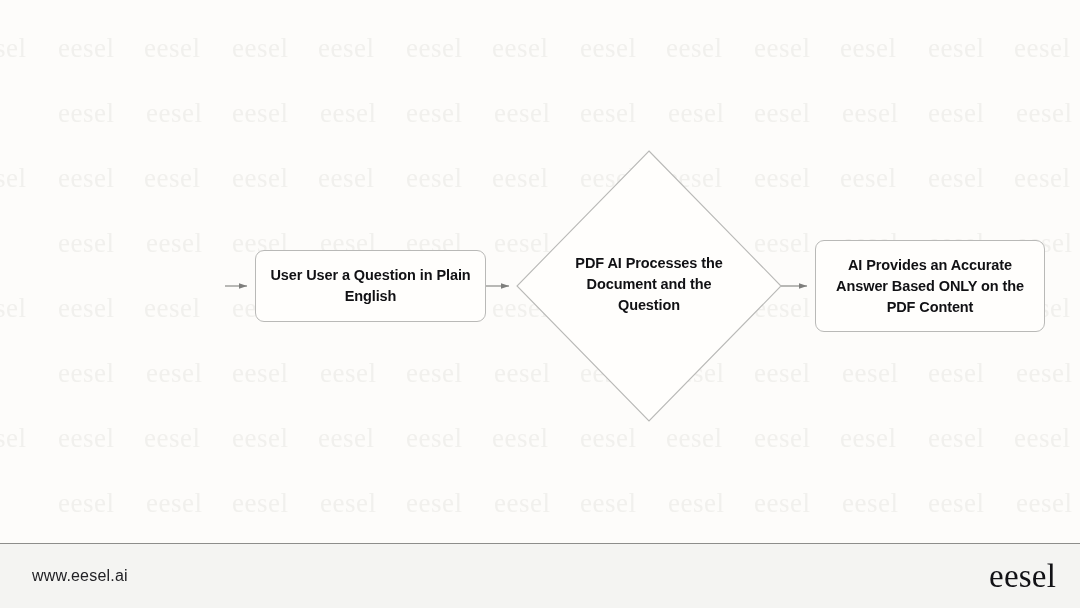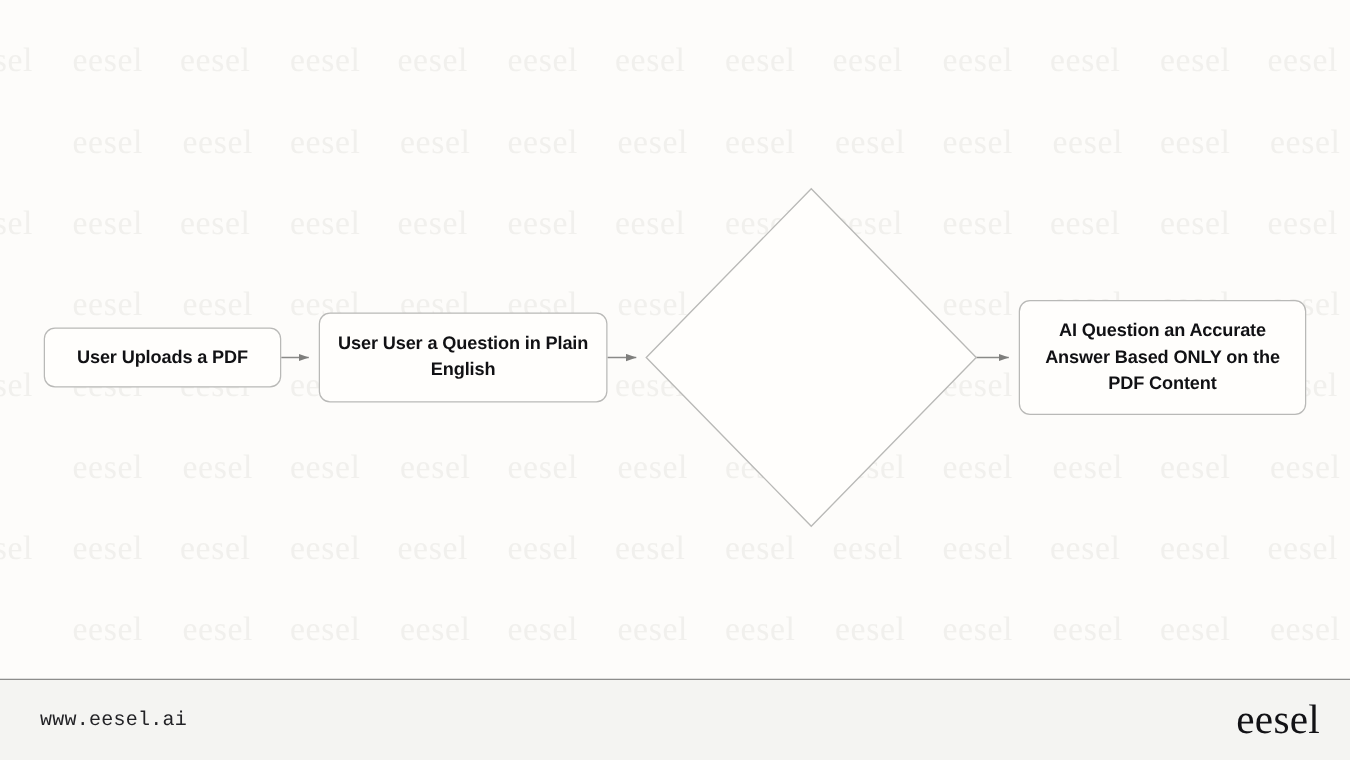--- a/index.html
+++ b/index.html
@@ -93,21 +93,21 @@
     height: 65px;
     background: #f4f4f2;
     border-top: 1px solid #8d8d8b;
     box-sizing: border-box;
     display: flex;
     align-items: center;
     justify-content: space-between;
   }
   #footer-url {
     margin-left: 32px;
-    font-family: Liberation Mono, monospace;
+    font-family: Liberation Sans, sans-serif;
     font-size: 16px;
     color: #222226;
     letter-spacing: 0.2px;
   }
   #footer-logo {
     margin-right: 24px;
     font-family: "Liberation Serif", "DejaVu Serif", serif;
     font-size: 33px;
     color: #121216;
     letter-spacing: 0.2px;
@@ -233,31 +233,31 @@
 
       <line x1="225" y1="286" x2="247" y2="286" stroke="#8a8a88" stroke-width="1.2" marker-end="url(#arrowhead)"></line>
 
       <line x1="486" y1="286" x2="509" y2="286" stroke="#8a8a88" stroke-width="1.2" marker-end="url(#arrowhead)"></line>
 
       <line x1="781" y1="286" x2="807" y2="286" stroke="#8a8a88" stroke-width="1.2" marker-end="url(#arrowhead)"></line>
 
       <polygon points="649,151 781,286 649,421 517,286" fill="#fffefc" stroke="#b9b9b7" stroke-width="1.1"></polygon>
     </svg>
 
-    <div class="node-box" style="left:35px; top:262px; width:190px; height:48px;">
-      <span>User Uploads a PDF</span>
-    </div>
 
     <div class="node-box" style="left:255px; top:250px; width:231px; height:72px;">
       <span>User User a Question in Plain English</span>
     </div>
 
+    <div class="diamond-label" style="left:559px; top:253px; width:180px;">
+      <span>PDF AI Processes the Document and the Question</span>
+    </div>
 
     <div class="node-box" style="left:815px; top:240px; width:230px; height:92px;">
-      <span>AI Question an Accurate Answer Based ONLY on the PDF Content</span>
+      <span>AI Provides an Accurate Answer Based ONLY on the PDF Content</span>
     </div>
 
   </div>
 
   <div id="footer">
     <div id="footer-url">www.eesel.ai</div>
     <div id="footer-logo">eesel</div>
   </div>
 
 </div>

